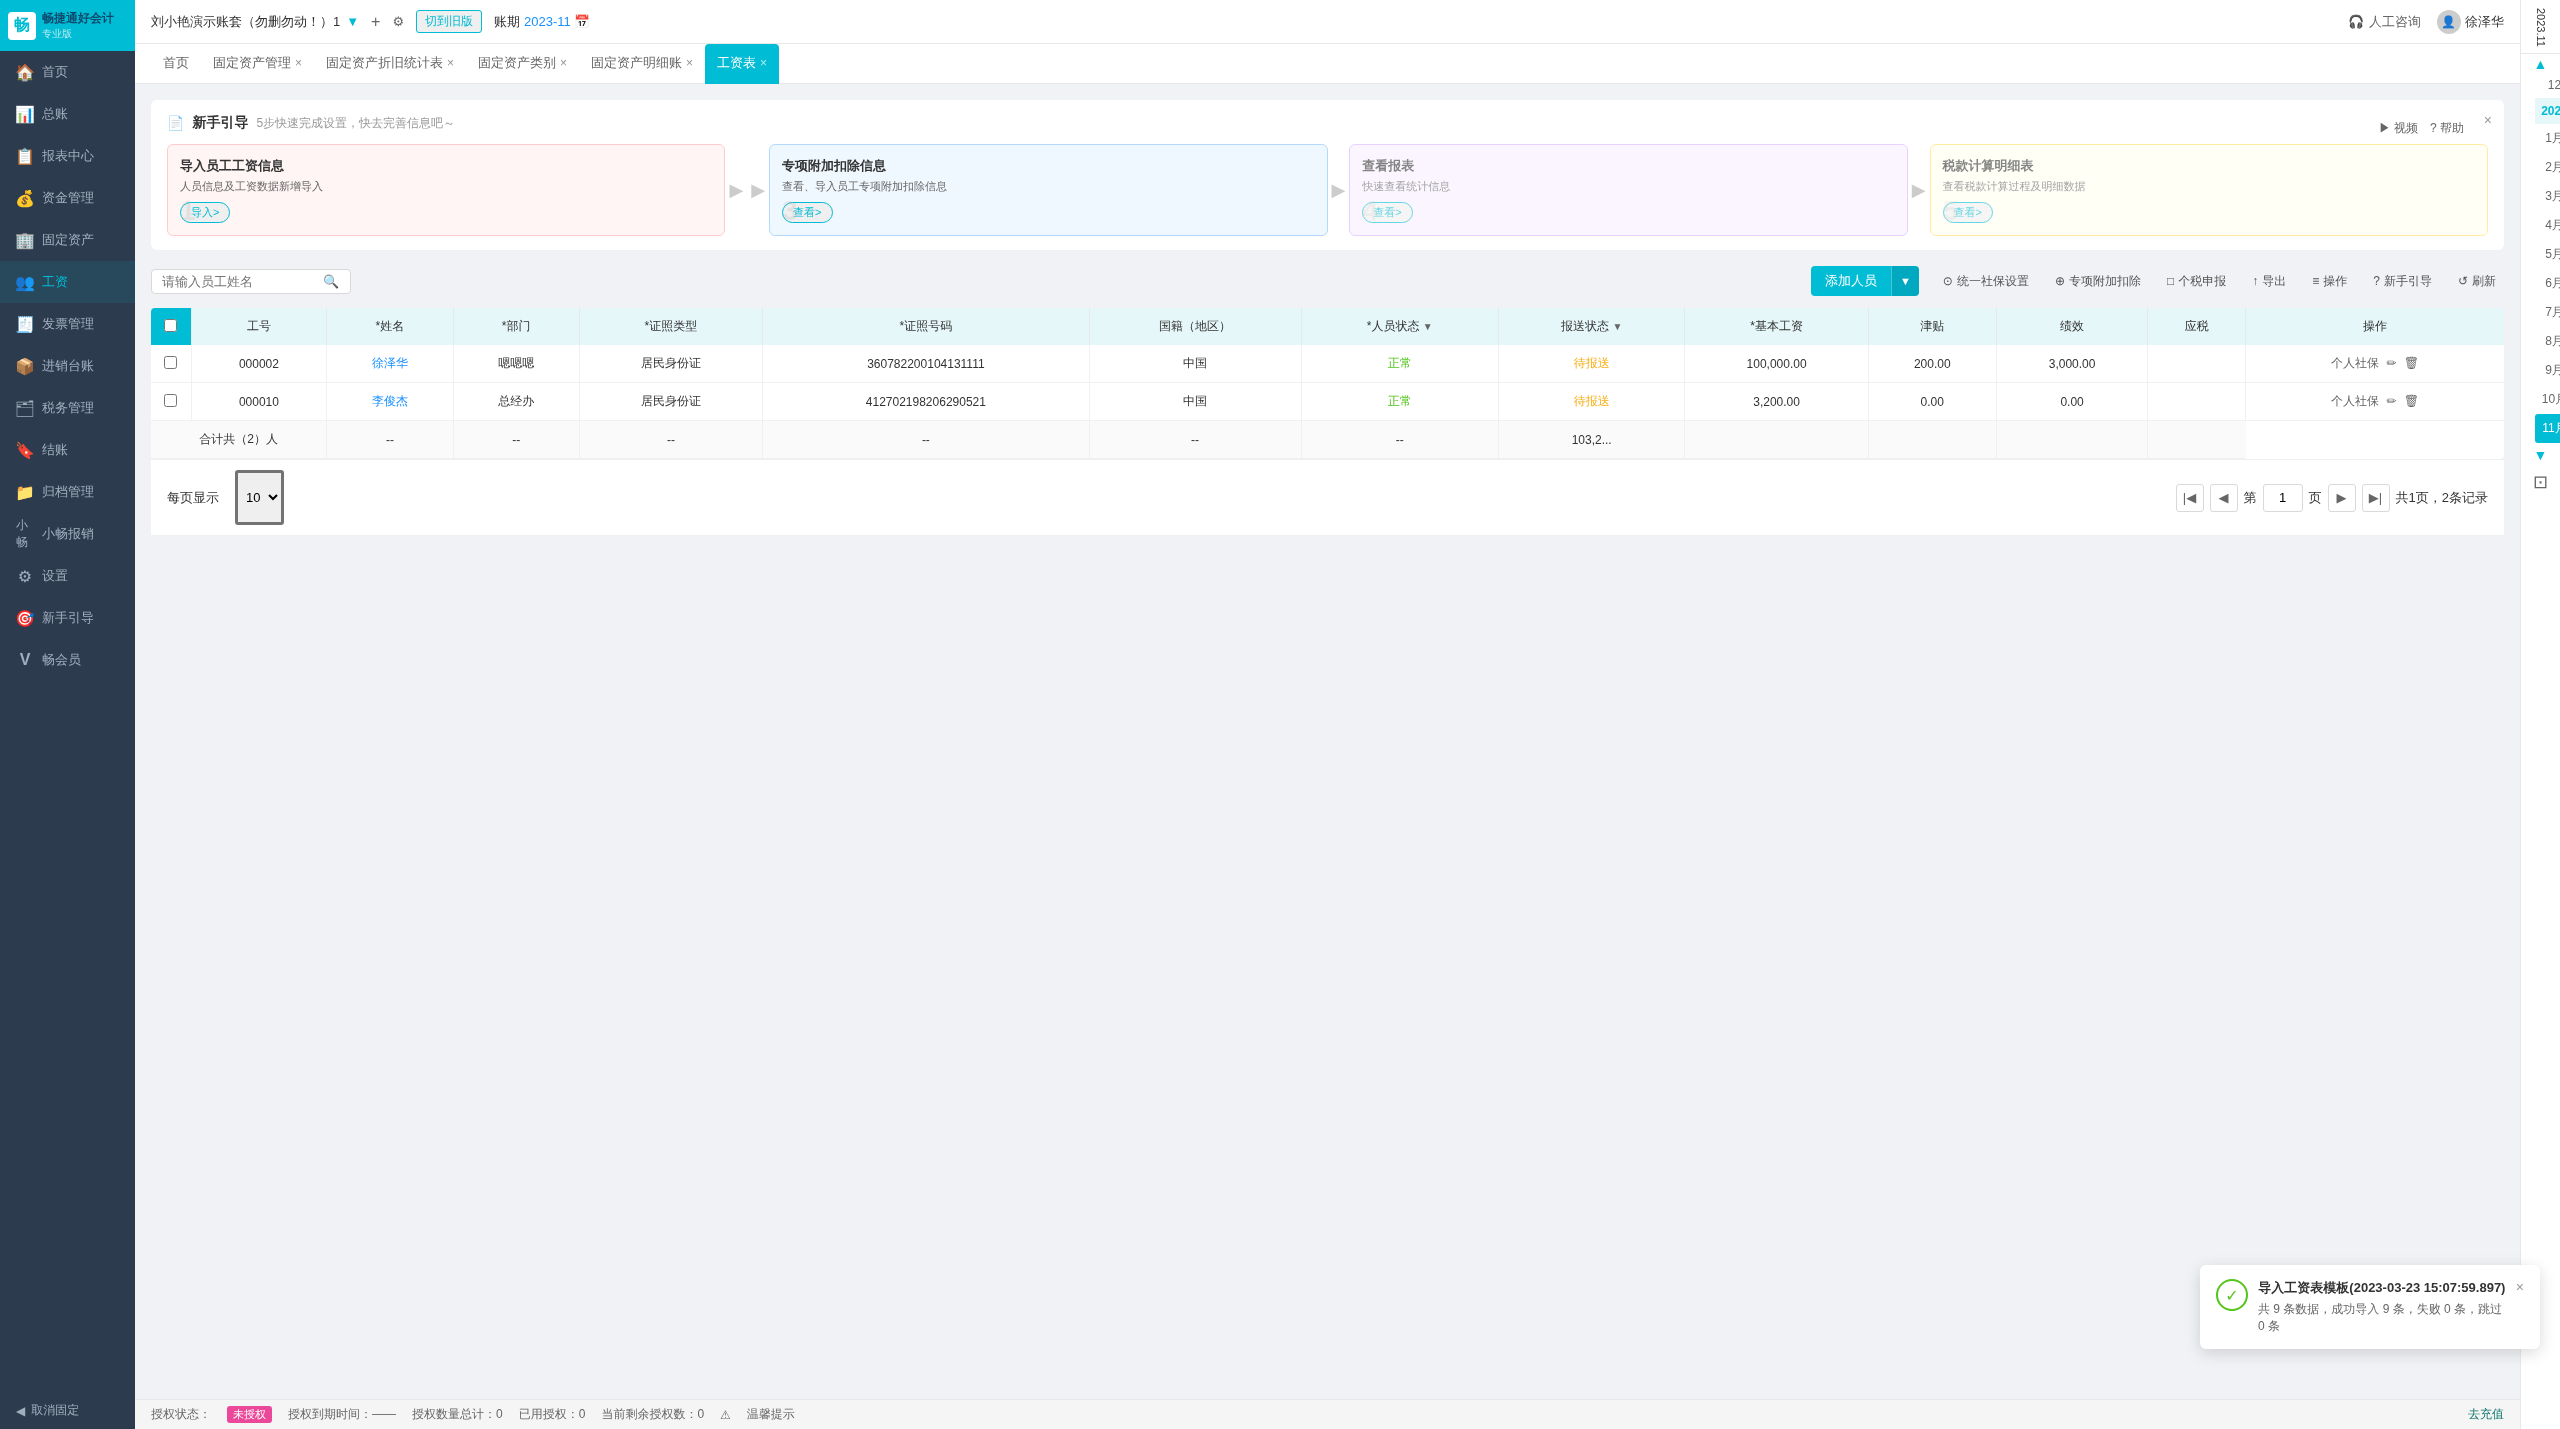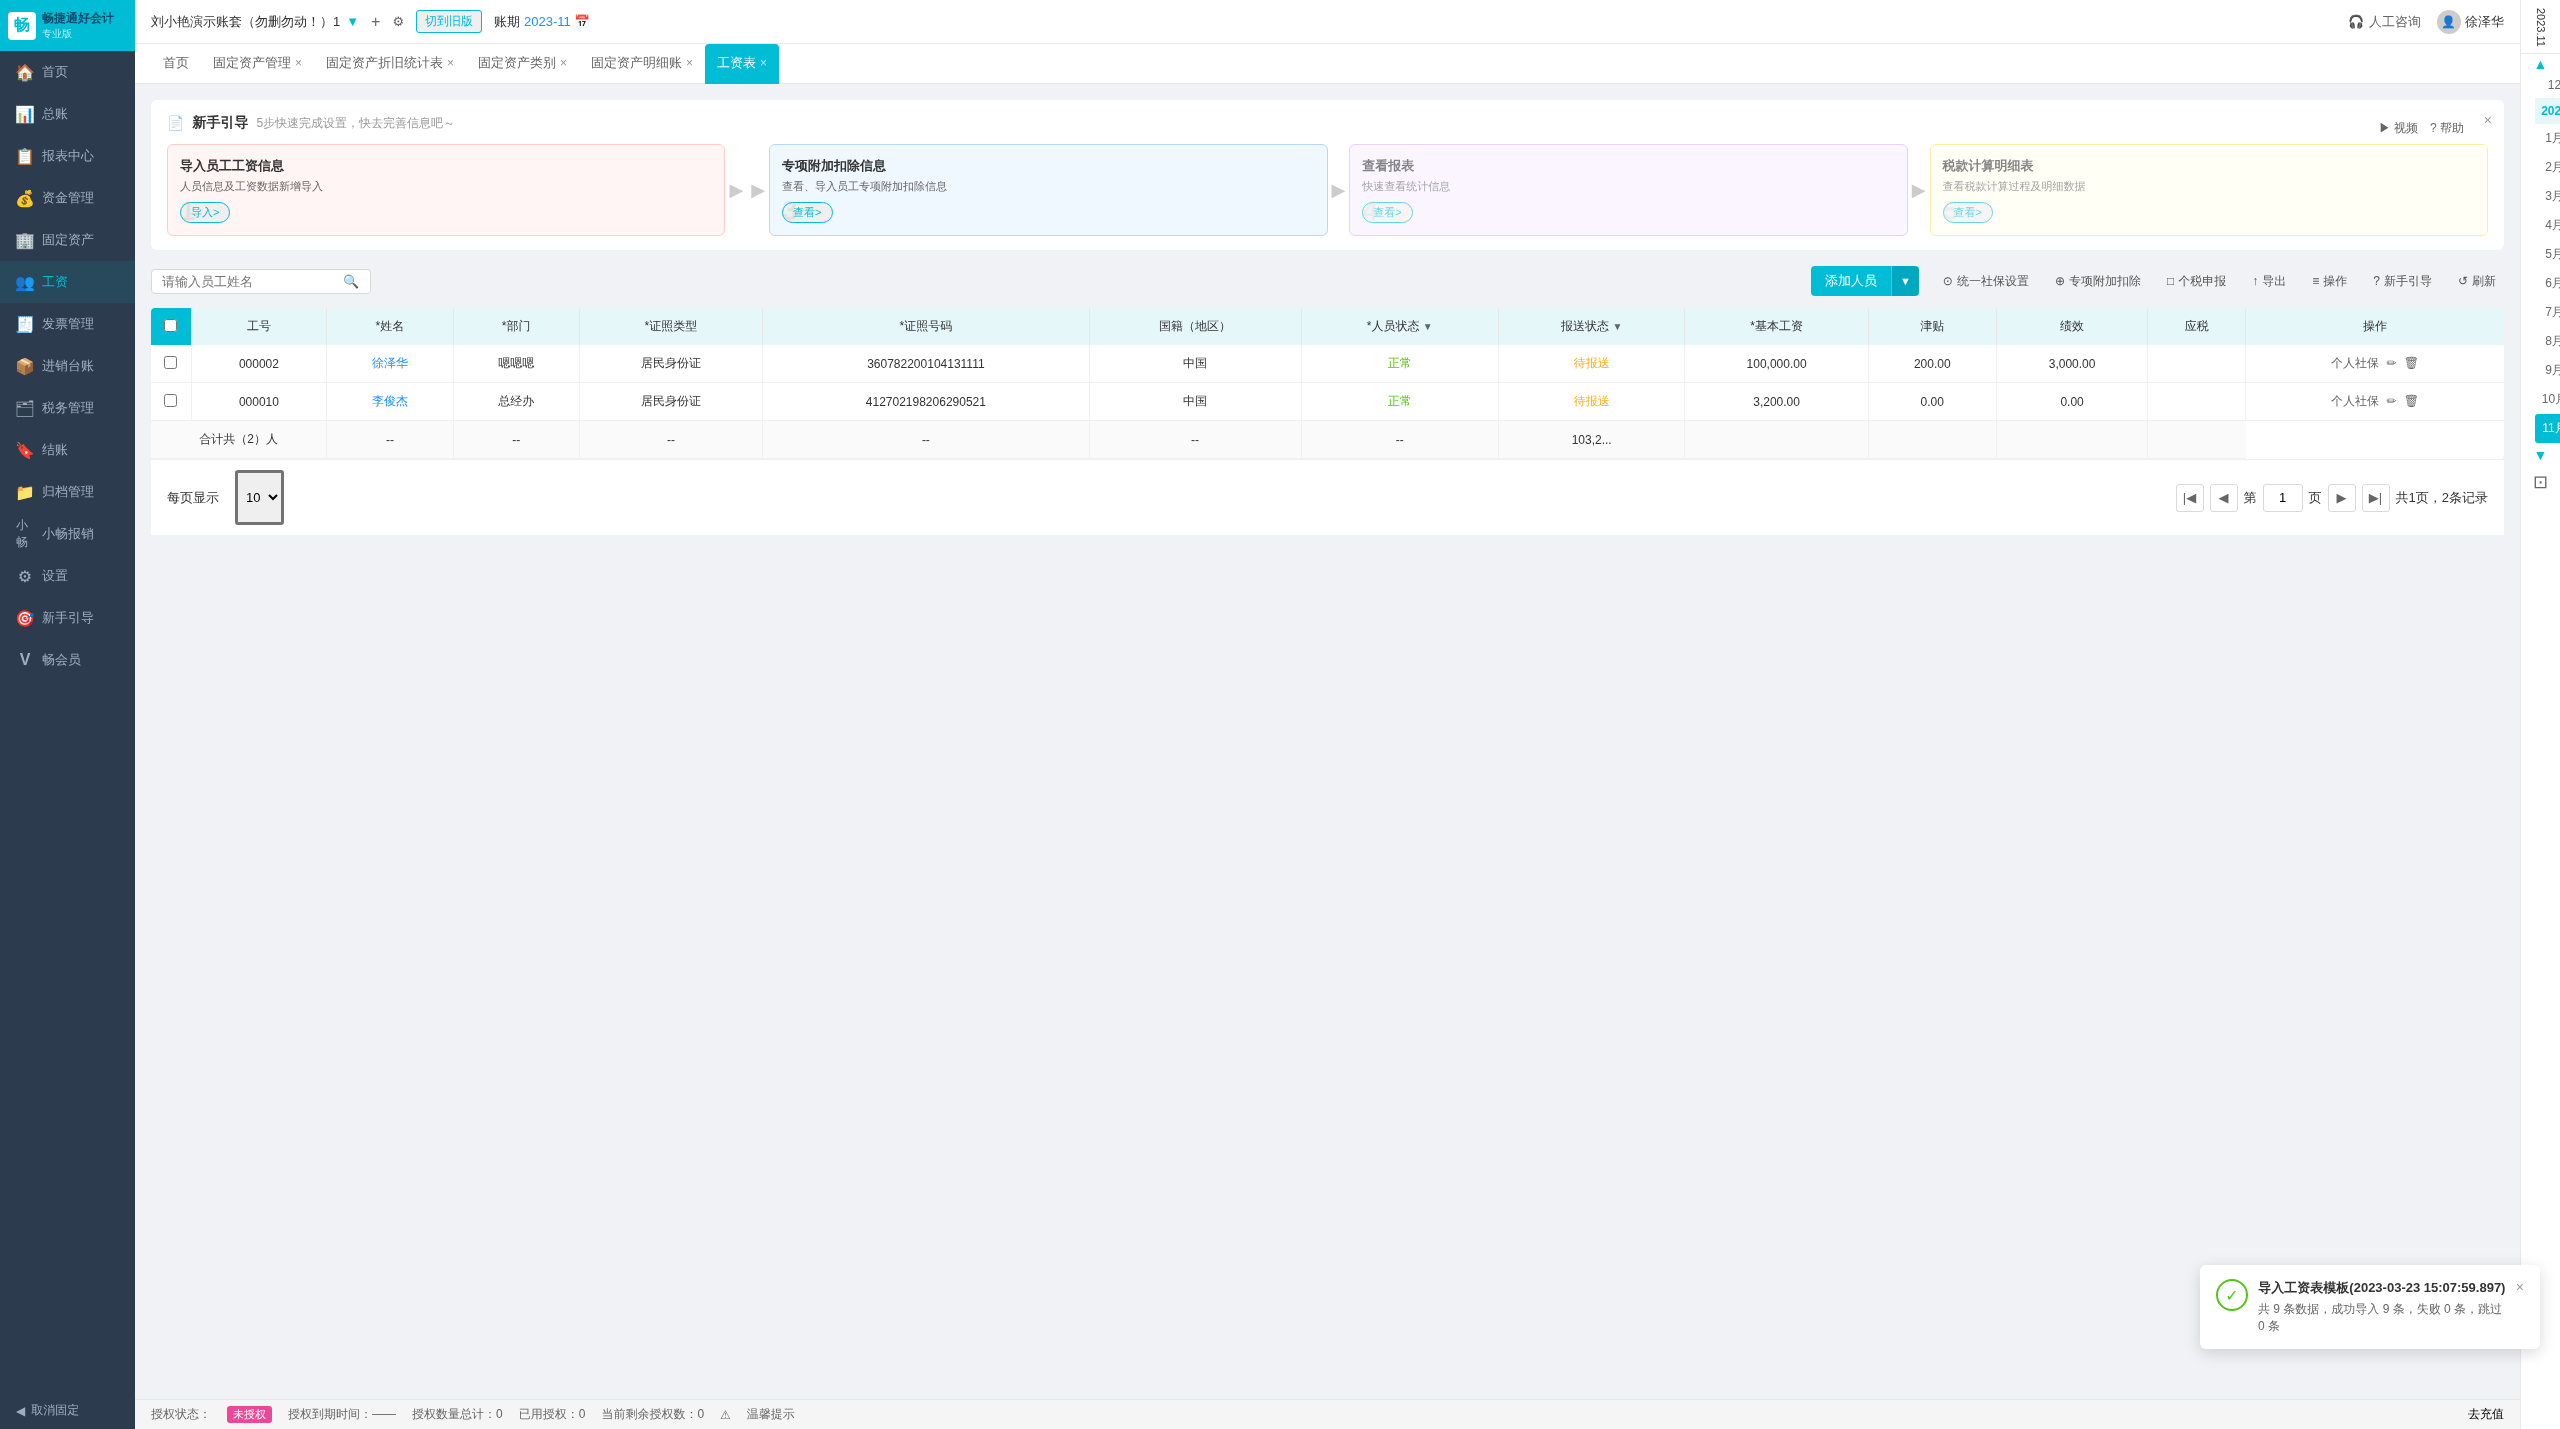--- a/index.html
+++ b/index.html
@@ -54,21 +54,21 @@
     .guide-step-title { font-size: 13px; font-weight: bold; color: #333; margin-bottom: 4px; }
     .guide-step-desc { font-size: 11px; color: #666; line-height: 1.4; }
     .guide-step-btn { display: inline-block; margin-top: 8px; border: 1px solid #00bcd4; color: #00bcd4; padding: 2px 10px; border-radius: 12px; font-size: 11px; cursor: pointer; }
     .guide-step-btn.green { border-color: #52c41a; color: #52c41a; }
     .guide-arrow { color: #ccc; font-size: 18px; padding: 0 4px; }
     .guide-close { position: absolute; top: 12px; right: 12px; cursor: pointer; color: #999; font-size: 14px; }
     .guide-links { position: absolute; top: 20px; right: 40px; display: flex; gap: 12px; font-size: 12px; color: #666; }
 
     
     .toolbar { display: flex; align-items: center; gap: 8px; margin-bottom: 12px; }
-    .toolbar-search { display: flex; align-items: center; border: 1px solid #d9d9d9; border-radius: 4px; padding: 4px 10px; gap: 1px; background: white; width: 220px; }
+    .toolbar-search { display: flex; align-items: center; border: 1px solid #d9d9d9; border-radius: 4px; padding: 4px 10px; gap: 1px; background: white; width: 200px; }
     .toolbar-search input { border: none; outline: none; font-size: 13px; color: #333; width: 100%; background: transparent; }
     .toolbar-actions { display: flex; align-items: center; gap: 10px; margin-left: 8px; }
     .toolbar-action { display: flex; align-items: center; gap: 4px; color: #555; font-size: 12px; cursor: pointer; padding: 4px 8px; border-radius: 3px; }
     .toolbar-spacer { flex: 1; }
 
     
     .table-wrap { background: white; border-radius: 4px; overflow: auto; }
     table { width: 100%; border-collapse: collapse; font-size: 13px; }
     thead tr { background: #e6f7fa; }
     th { padding: 10px 8px; text-align: center; color: #333; font-weight: normal; border-right: 1px solid #e8e8e8; white-space: nowrap; font-size: 12px; }
@@ -85,21 +85,21 @@
     
     .table-footer { background: white; padding: 10px 16px; display: flex; align-items: center; gap: 16px; border-top: 1px solid #f0f0f0; font-size: 13px; color: #333; }
     .pagination { display: flex; align-items: center; gap: 6px; margin-left: auto; font-size: 13px; }
     .page-btn { width: 28px; height: 28px; display: flex; align-items: center; justify-content: center; cursor: pointer; border: 1px solid #d9d9d9; border-radius: 3px; color: #666; background: white; }
     .page-input { width: 40px; height: 28px; border: 1px solid #d9d9d9; border-radius: 3px; text-align: center; font-size: 13px; }
     .per-page-select { border: 3px solid #737373; border-radius: 3px; padding: 16px 4px; font-size: 13px; }
 
     
     .statusbar { background: #f5f5f5; padding: 6px 16px; display: flex; align-items: center; gap: 16px; font-size: 12px; color: #666; border-top: 1px solid #e8e8e8; flex-shrink: 0; }
     .status-tag { background: #ec4899; color: white; padding: 1px 6px; border-radius: 3px; font-size: 11px; }
-    .status-link { color: #000000; cursor: pointer; margin-left: auto; }
+    .status-link { color: #0f766e; cursor: pointer; margin-left: auto; }
 
     
     .month-panel { width: 40px; background: white; border-left: 1px solid #e8e8e8; display: flex; flex-direction: column; align-items: center; flex-shrink: 0; padding: 4px 0; overflow-y: auto; }
     .month-item { width: 100%; text-align: center; padding: 6px 2px; font-size: 12px; color: #666; cursor: pointer; margin-left: 28px; }
     .month-item.active { background: #00bcd4; color: white; border-radius: 3px; }
     .month-item.year-label { background: #e6f7fa; color: #00bcd4; font-weight: bold; }
 
     
     .toast { position: fixed; bottom: 80px; right: 20px; background: white; border-radius: 6px; box-shadow: 0 4px 16px rgba(0,0,0,0.15); padding: 14px 16px; display: flex; align-items: flex-start; gap: 10px; width: 340px; z-index: 1000; }
     .toast-icon { width: 32px; height: 32px; border-radius: 50%; border: 2px solid #52c41a; display: flex; align-items: center; justify-content: center; color: #52c41a; font-size: 16px; flex-shrink: 0; }

